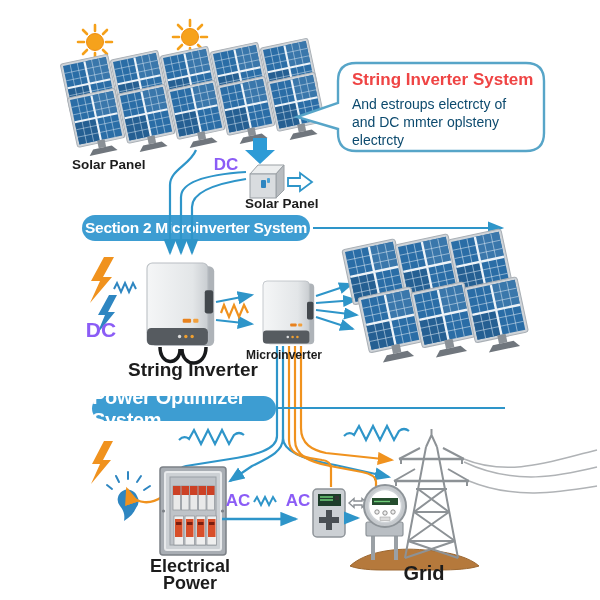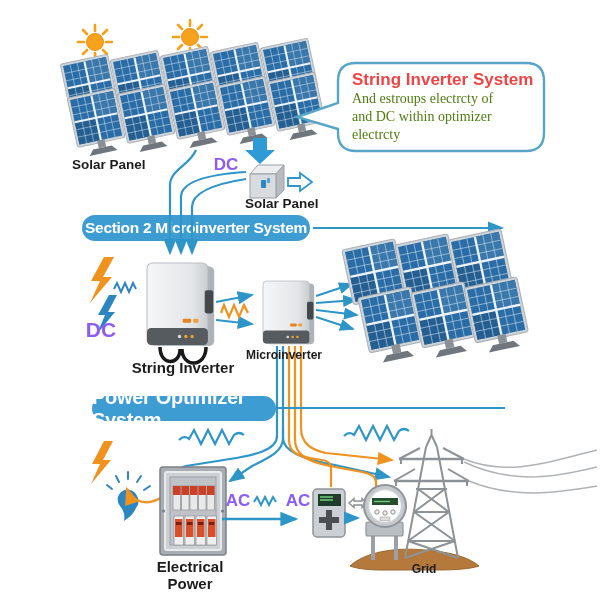--- a/index.html
+++ b/index.html
@@ -7,21 +7,21 @@
           font-family:"Liberation Sans",sans-serif;}
   #art{position:absolute;left:0;top:0;z-index:2;pointer-events:none;}
   .pill{position:absolute;z-index:1;background:#3d9dd2;color:#fff;border-radius:14px;
         display:flex;align-items:center;justify-content:center;font-weight:bold;
         letter-spacing:-0.3px;}
   .lbl{position:absolute;z-index:3;color:#1c1c1c;font-weight:bold;white-space:nowrap;
        text-align:center;}
   .blue{color:#8b5cf6;}
   .callout-text{position:absolute;z-index:3;}
   .callout-title{font-weight:bold;font-size:17px;color:#ef4444;}
-  .callout-body{font-size:14px;color:#4d7c0f;line-height:18px;font-family:Liberation Serif, serif;}
+  .callout-body{font-size:14px;color:#0c4a6e;line-height:18px;margin-top:5px;}
 </style>
 </head>
 <body>
 
 <div id="canvas">
 
 <svg id="art" width="600" height="600" viewBox="0 0 600 600">
   <defs>
     <linearGradient id="gInv" x1="0" y1="0" x2="1" y2="0">
       <stop offset="0" stop-color="#f5f6f7"></stop>
@@ -291,33 +291,33 @@
 <div class="pill" style="left:92px;top:396px;width:184px;height:25px;font-size:20px;">Power Optimizer System</div>
 
 <div class="lbl" style="left:72px;top:157px;width:68px;font-size:13.5px;">Solar Panel</div>
 <div class="lbl blue" style="left:208px;top:155px;width:36px;font-size:17px;">DC</div>
 <div class="lbl" style="left:245px;top:196px;width:72px;font-size:13.5px;">Solar Panel</div>
 
 <div class="callout-text" style="left:352px;top:70px;width:182px;">
   <div class="callout-title">String Inverter System</div>
   <div class="callout-body">
     <div>And estroups electrcty of</div>
-    <div>and DC within optimizer</div>
+    <div>and DC mmter oplsteny</div>
     <div>electrcty</div>
   </div>
 </div>
 
 <div class="lbl blue" style="left:82px;top:318px;width:38px;font-size:21px;">DC</div>
-<div class="lbl" style="left:128px;top:359px;width:110px;font-size:15px;">String Inverter</div>
+<div class="lbl" style="left:128px;top:359px;width:110px;font-size:19px;">String Inverter</div>
 <div class="lbl" style="left:232px;top:348px;width:104px;font-size:12px;">Microinverter</div>
 
 
 <div class="lbl blue" style="left:224px;top:491px;width:28px;font-size:17px;">AC</div>
 <div class="lbl blue" style="left:284px;top:491px;width:28px;font-size:17px;">AC</div>
 
-<div class="lbl" style="left:150px;top:558px;width:80px;font-size:15px;line-height:17px;">
+<div class="lbl" style="left:150px;top:558px;width:80px;font-size:18px;line-height:17px;">
   <div>Electrical</div>
   <div>Power</div>
 </div>
 
-<div class="lbl" style="left:396px;top:562px;width:56px;font-size:12px;">Grid</div>
+<div class="lbl" style="left:396px;top:562px;width:56px;font-size:20px;">Grid</div>
 
 </div>
 
 </body></html>

